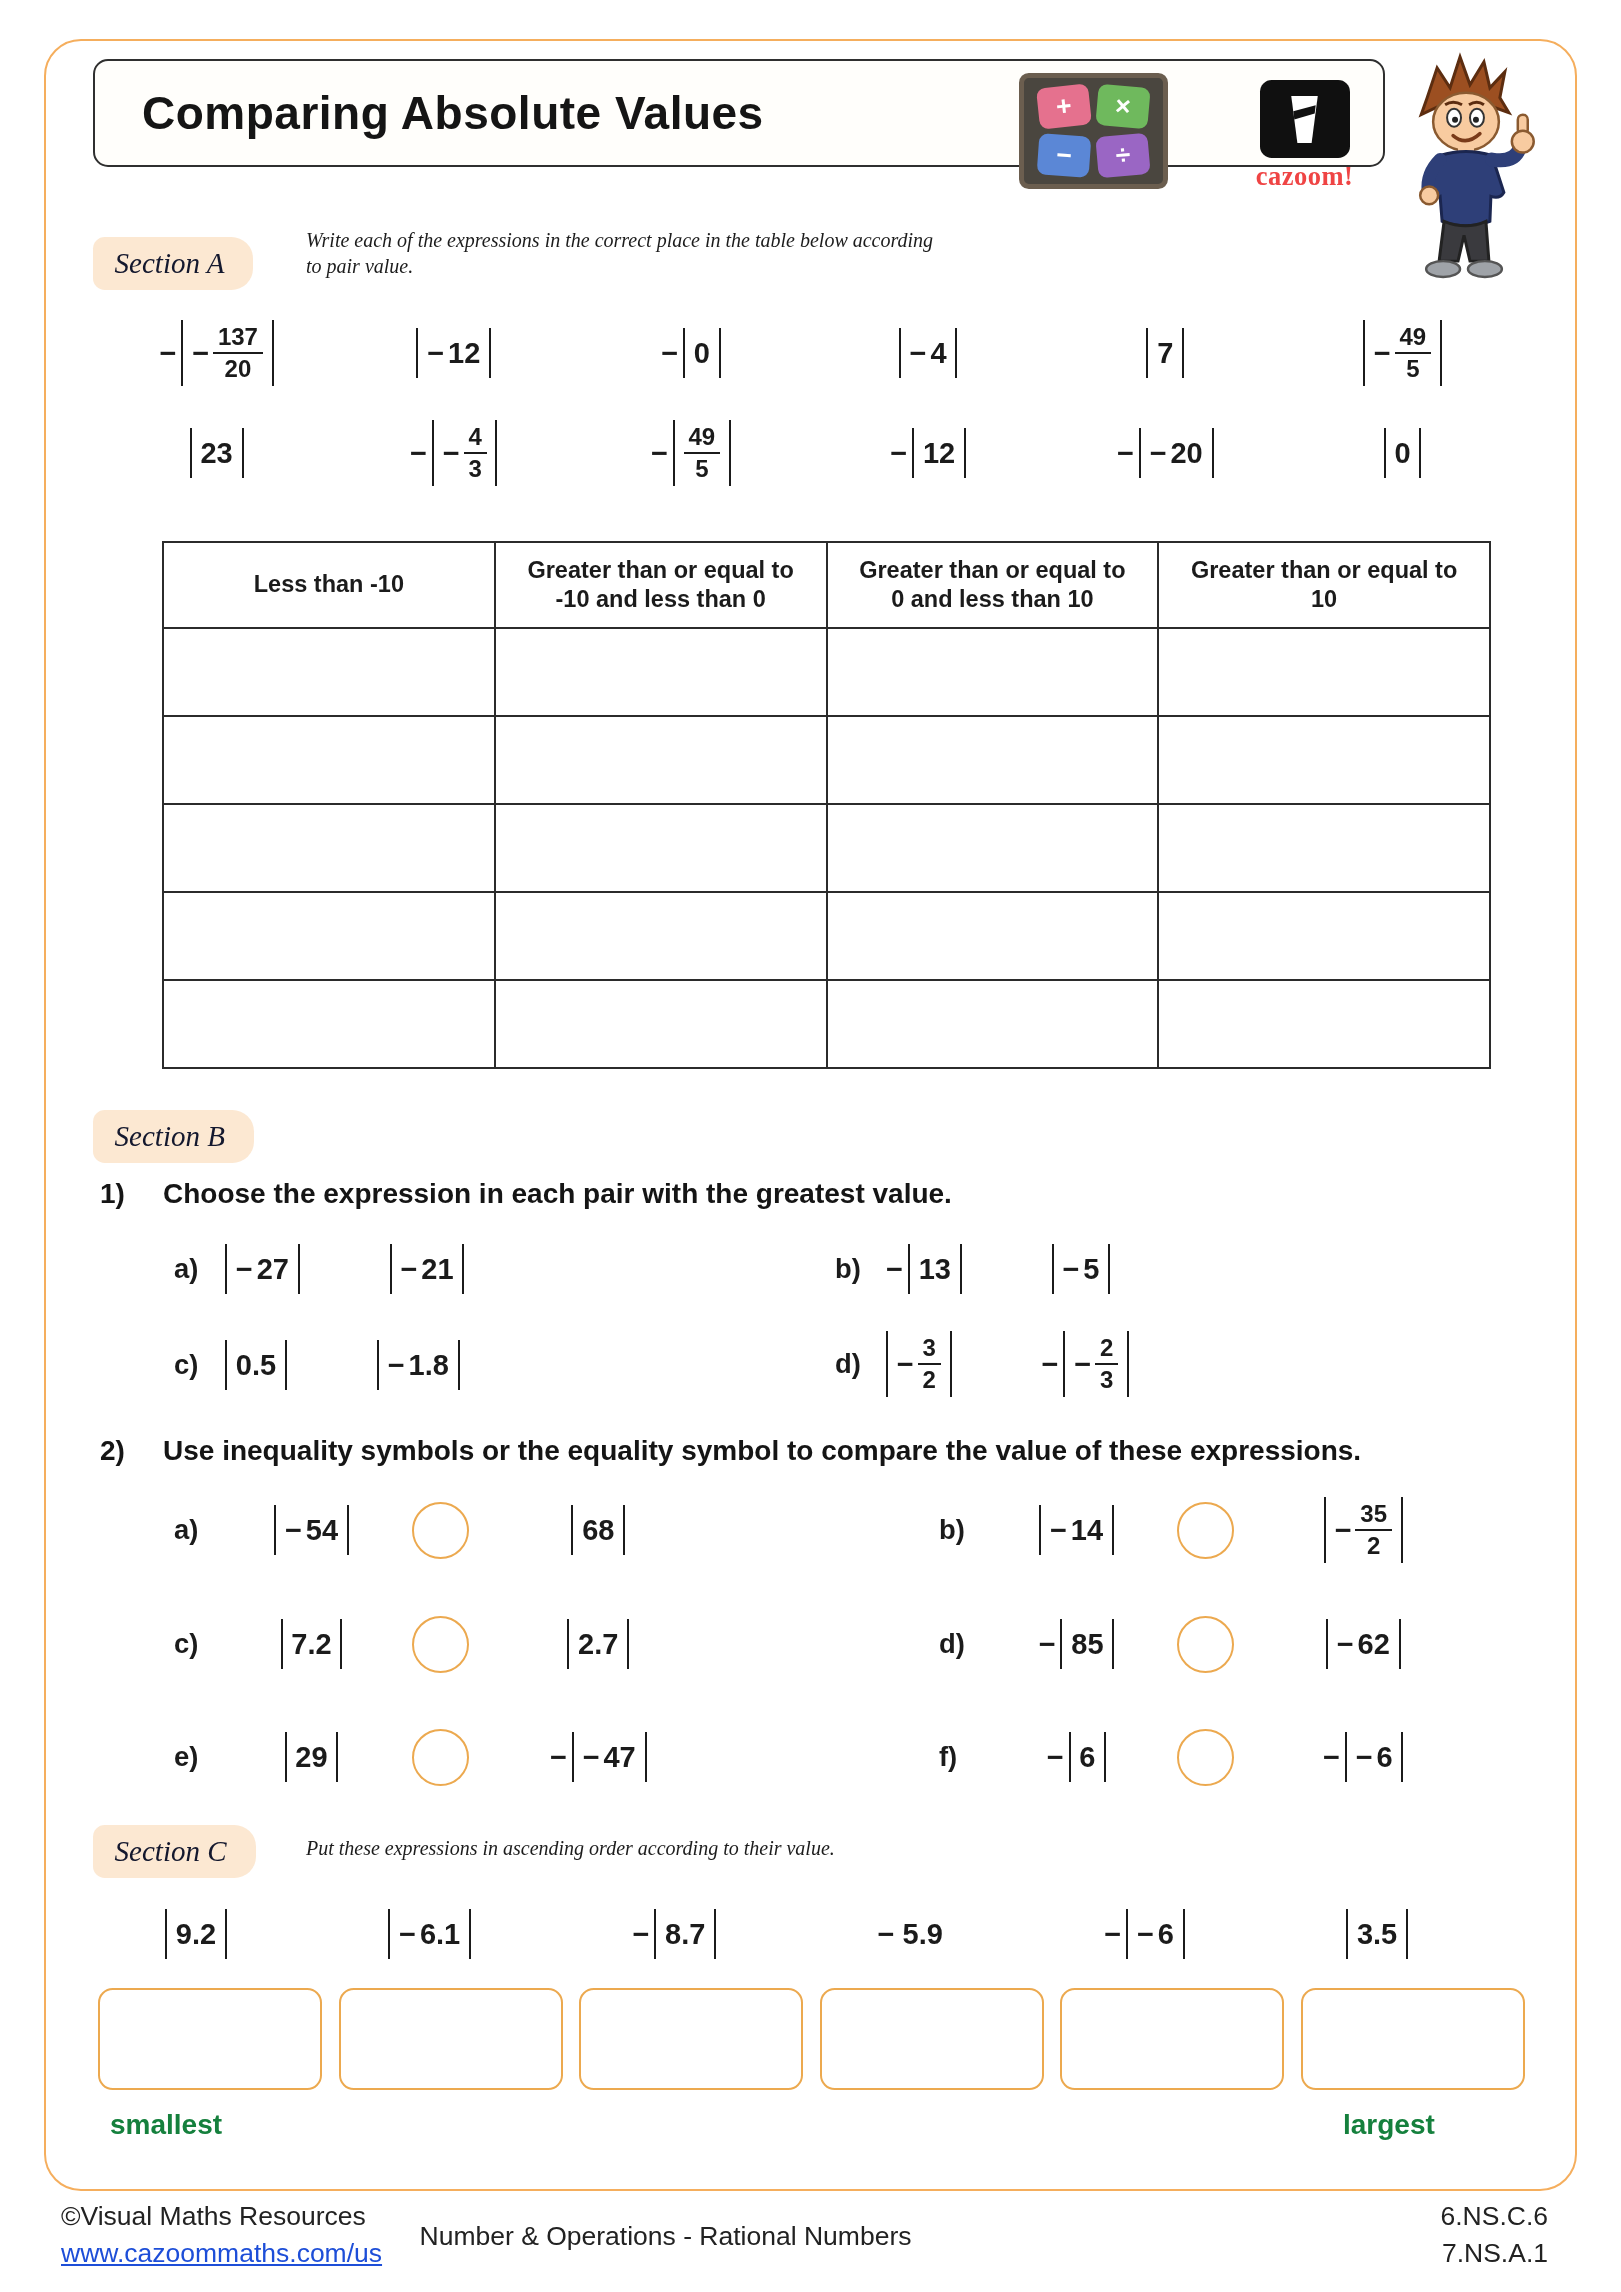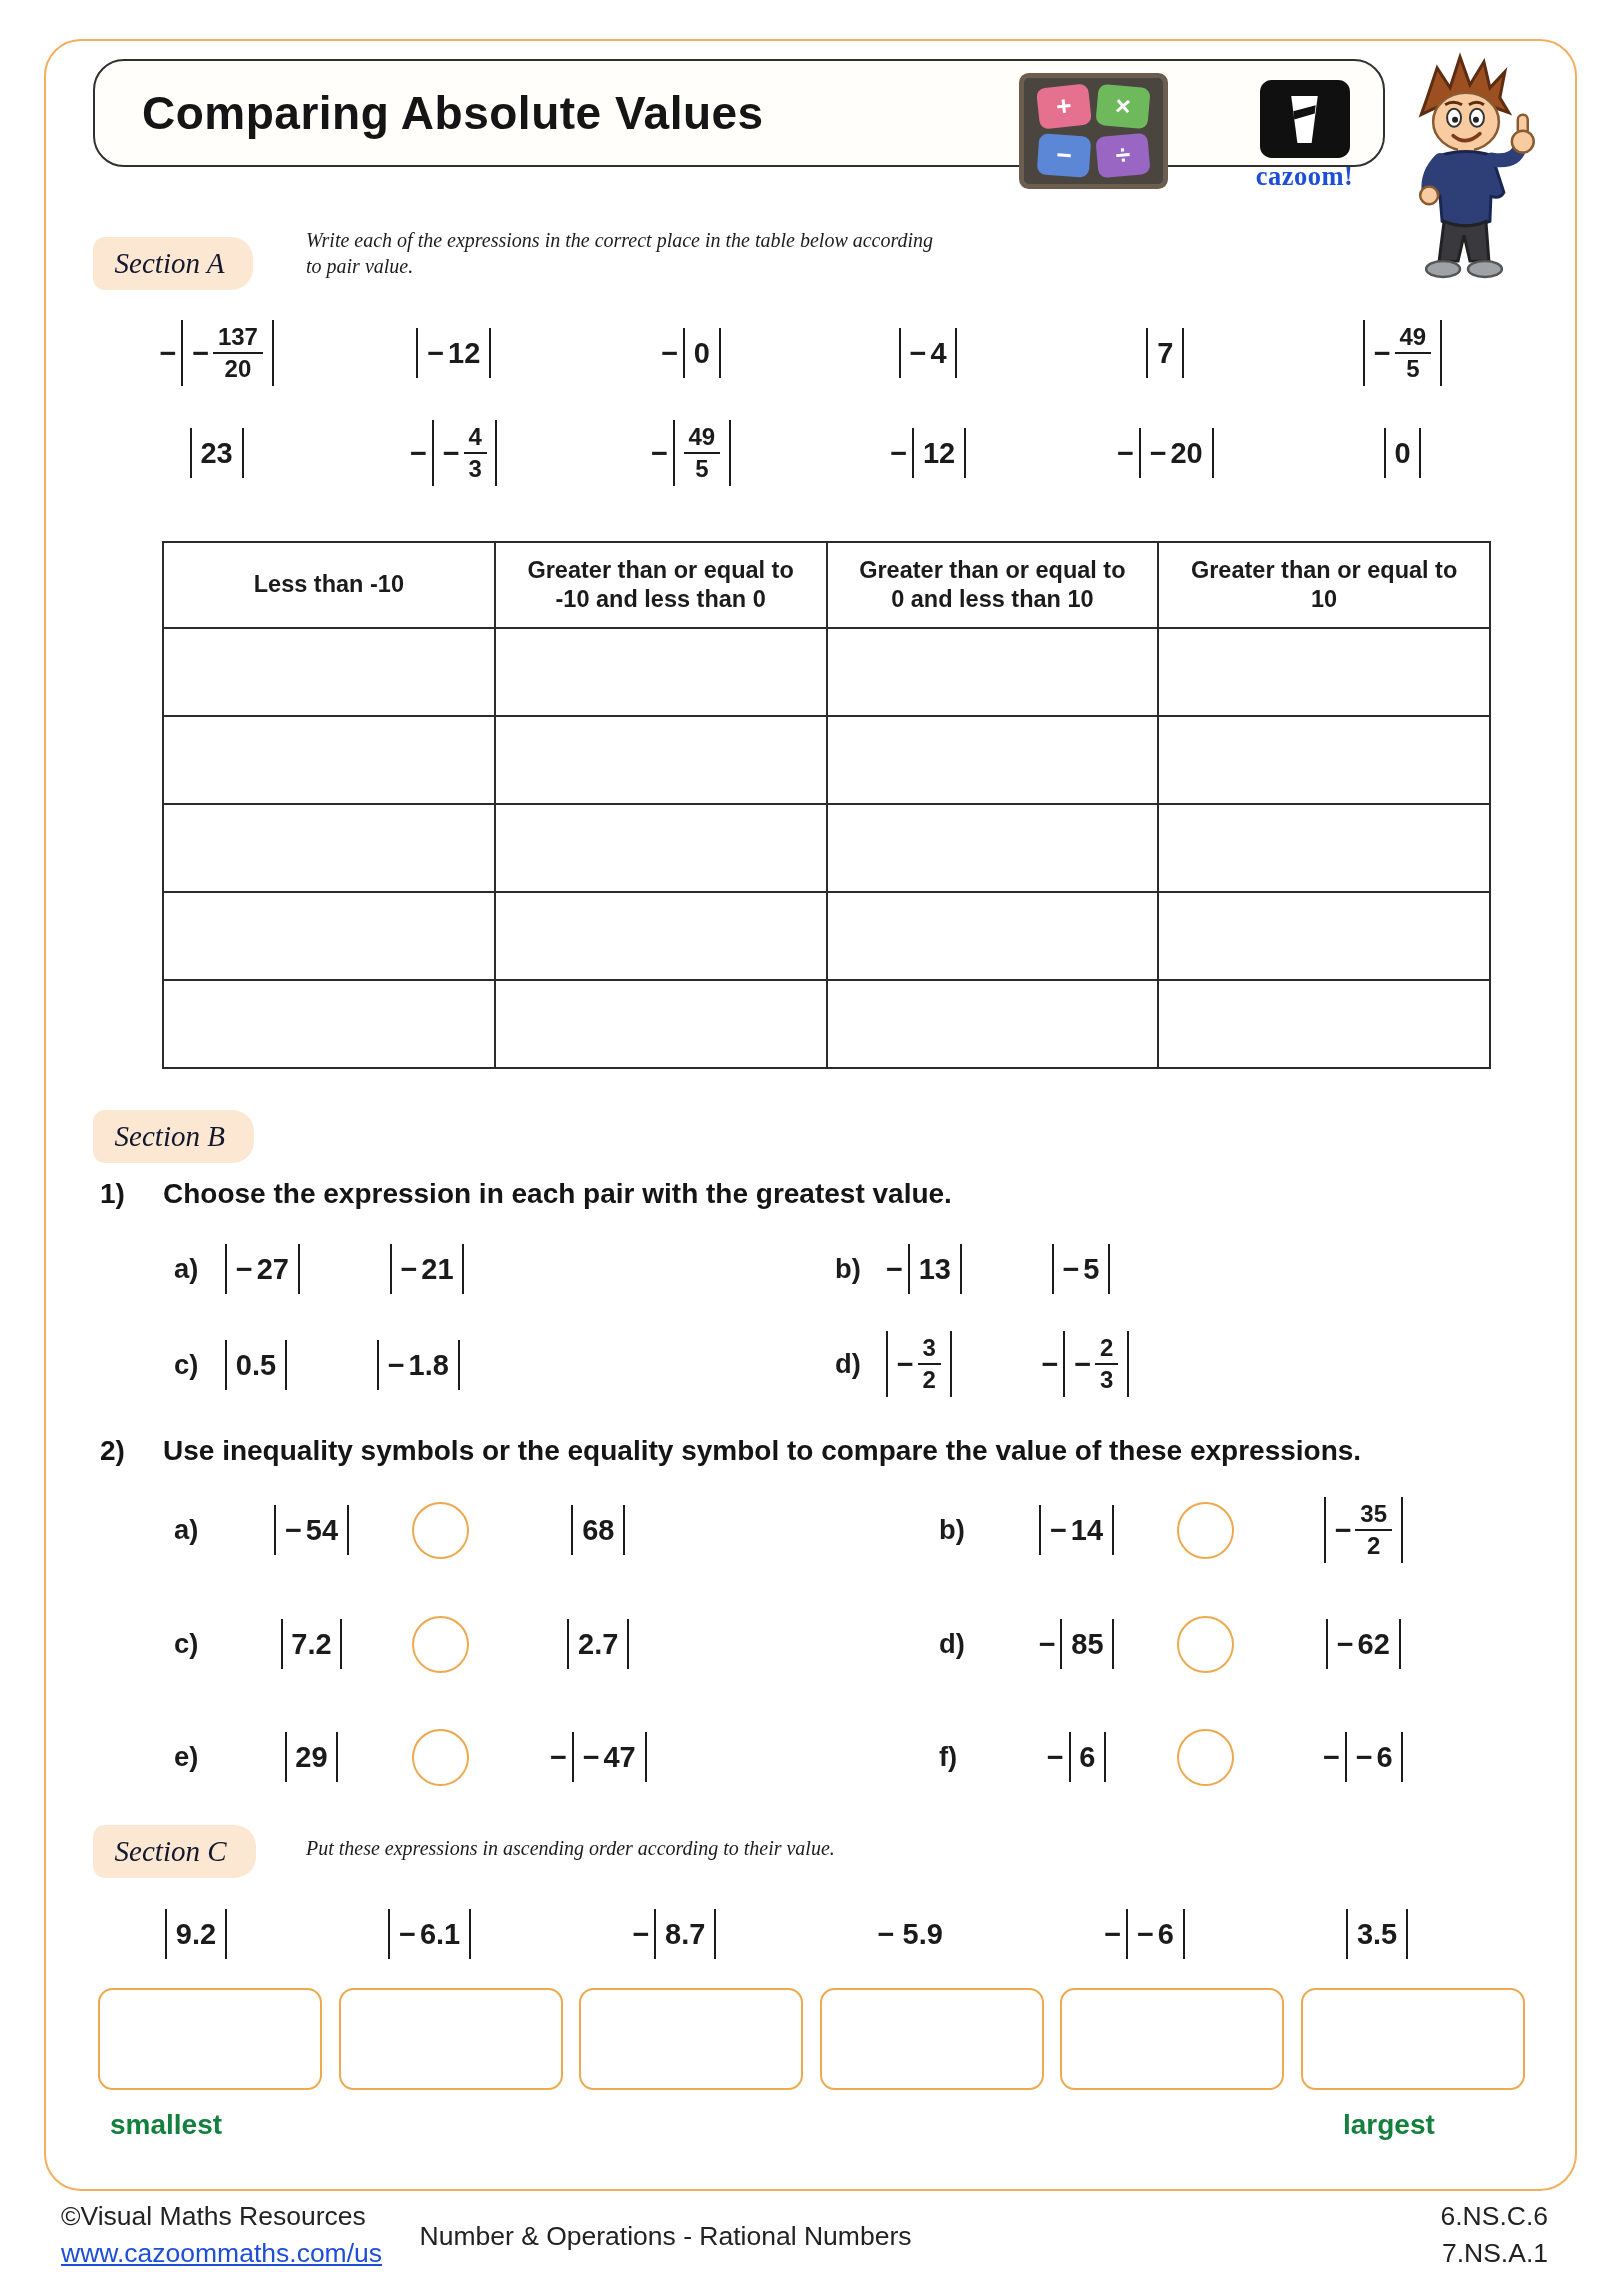--- a/index.html
+++ b/index.html
@@ -13,21 +13,21 @@
 
   
   .page-border {
     position: absolute; left: 44px; top: 39px; width: 1533px; height: 2152px;
     border: 2.9px solid #F5AE5D; border-radius: 37px; pointer-events: none;
   }
 
   
   .title-box {
     position: absolute; left: 93px; top: 59px; width: 1292px; height: 108px;
-    border: 2.9px solid #2f2f2f; border-radius: 31px; background: #FFFEFB;
+    border: 2.9px solid #2f2f2f; border-radius: 15px; background: #FFFEFB;
     display: flex; align-items: center;
   }
   .page-title { margin: 0 0 0 47px; font-size: 46px; font-weight: 800; letter-spacing: 0.5px; color: #151515; }
 
   
   .board {
     position: absolute; left: 1019px; top: 73px; width: 149px; height: 116px;
     background: #4A463F; border: 5.9px solid #6B5E4F; border-radius: 9.8px;
     display: grid; grid-template-columns: 1fr 1fr; gap: 7.8px; padding: 7.8px 13.7px;
   }
@@ -41,21 +41,21 @@
   .tile-divide { background: #9A66C4; transform: rotate(-5deg); }
 
   
   .cazoom { position: absolute; left: 1243px; top: 80px; width: 123px; text-align: center; }
   .cazoom-mark {
     width: 90px; height: 78px; background: #101010; border-radius: 11.8px;
     margin: 0 auto; display: flex; align-items: center; justify-content: center;
   }
   .cazoom-text {
     font-family: "Liberation Serif", serif; font-weight: 700; font-size: 26.5px;
-    color: #1d4ed8; margin-top: 2.9px; letter-spacing: 0.5px;
+    color: #ef4444; margin-top: 2.9px; letter-spacing: 0.5px;
   }
 
   
   .mascot { position: absolute; left: 1380px; top: 43px; width: 174px; height: 249px; }
 
   
   .section-label {
     position: absolute; left: 93px; background: #FCE8D2; color: #14182e;
     font-family: "Liberation Serif", serif; font-style: italic; font-weight: 400;
     font-size: 29px; padding: 9.8px 29px 9.8px 21.6px; border-radius: 11.8px 21.6px 21.6px 11.8px;

